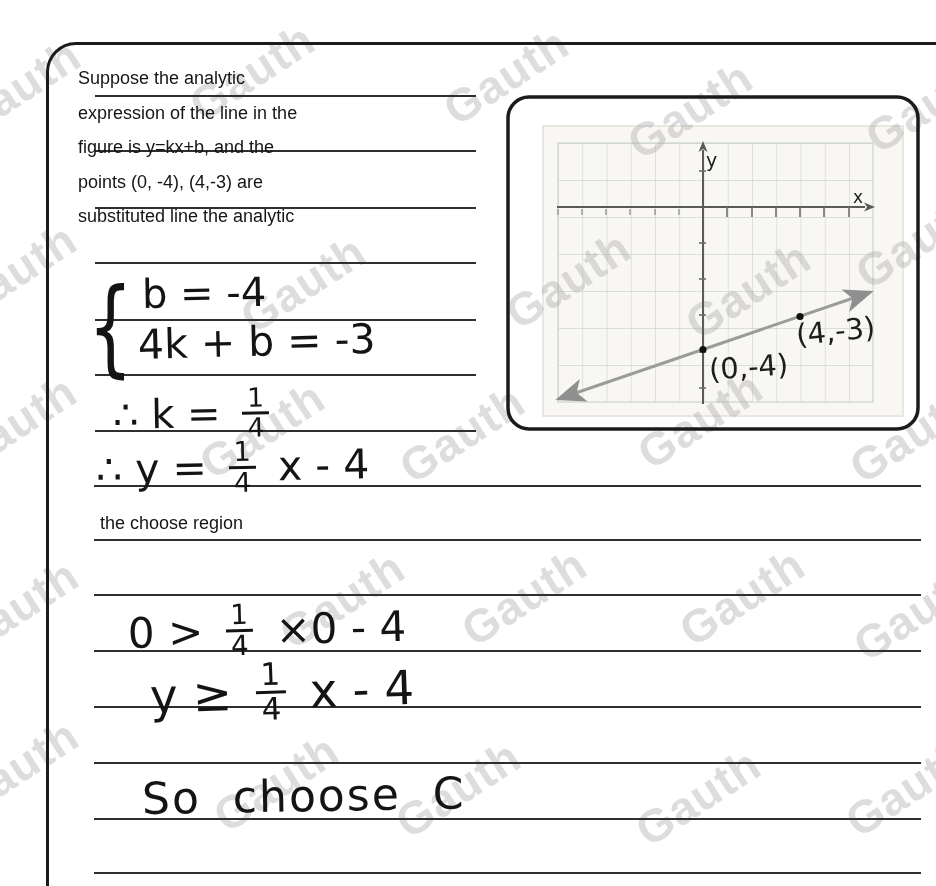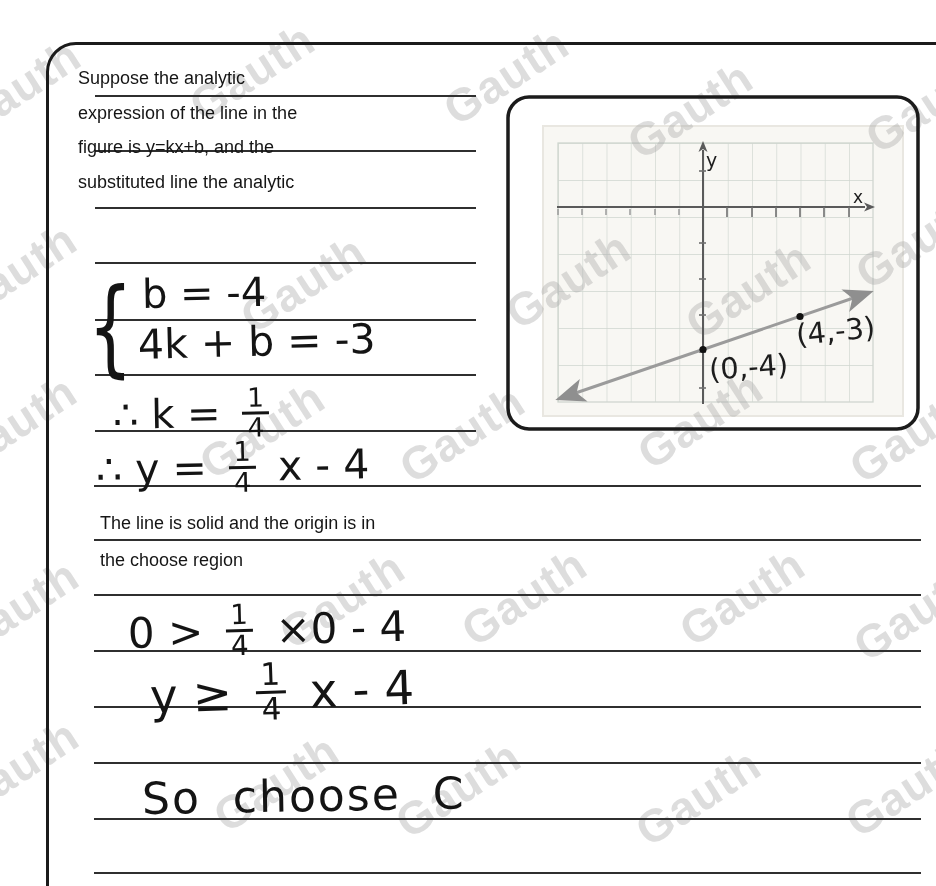--- a/index.html
+++ b/index.html
@@ -101,37 +101,37 @@
       <div class="rline" style="top: 706px; left: 94px; width: 827px;"></div>
       <div class="rline" style="top: 762px; left: 94px; width: 827px;"></div>
       <div class="rline" style="top: 818px; left: 94px; width: 827px;"></div>
       <div class="rline" style="top: 872px; left: 94px; width: 827px;"></div>
     </div>
 
   <div class="typed p1">
     <div>Suppose the analytic</div>
     <div>expression of the line in the</div>
     <div>figure is y=kx+b, and the</div>
+    <div>points (0, -4), (4,-3) are</div>
     <div>substituted line the analytic</div>
   </div>
 
   <div class="brace hw">{</div>
   <div class="eq hw" style="left:142px;top:271px;font-size:40px;transform:rotate(-1deg);">b = -4</div>
   <div class="eq hw" style="left:138px;top:321px;font-size:41px;transform:rotate(-1.5deg);">4k + b = -3</div>
 
   <div class="eq hw" style="left:113px;top:387px;font-size:40px;transform:rotate(-1deg);">
     <span>∴ k = </span><span class="frac"><span class="num">1</span><span class="den">4</span></span><span></span>
   </div>
 
   <div class="eq hw" style="left:96px;top:441px;font-size:41px;transform:rotate(-1.2deg);">
     <span>∴ y = </span><span class="frac"><span class="num">1</span><span class="den">4</span></span><span> x - 4</span>
   </div>
 
   <div class="typed p2">
-    <div>The line is solid and the origin is in</div>
     <div>the choose region</div>
   </div>
 
   <div class="eq hw" style="left:128px;top:604px;font-size:42px;transform:rotate(-1.5deg);">
     <span>0 &gt; </span><span class="frac"><span class="num">1</span><span class="den">4</span></span><span> ×0 - 4</span>
   </div>
 
   <div class="eq hw" style="left:150px;top:663px;font-size:47px;transform:rotate(-2deg);">
     <span>y ≥ </span><span class="frac"><span class="num">1</span><span class="den">4</span></span><span> x - 4</span>
   </div>

